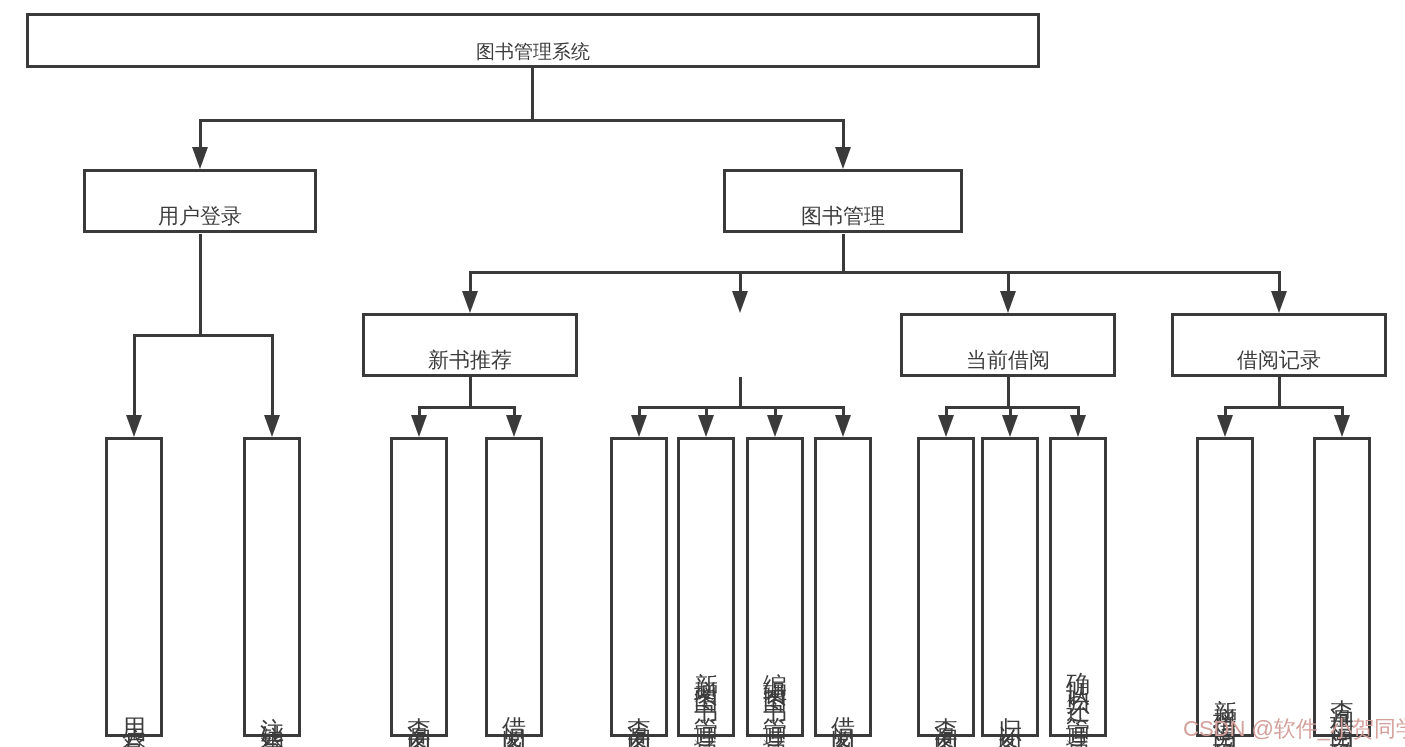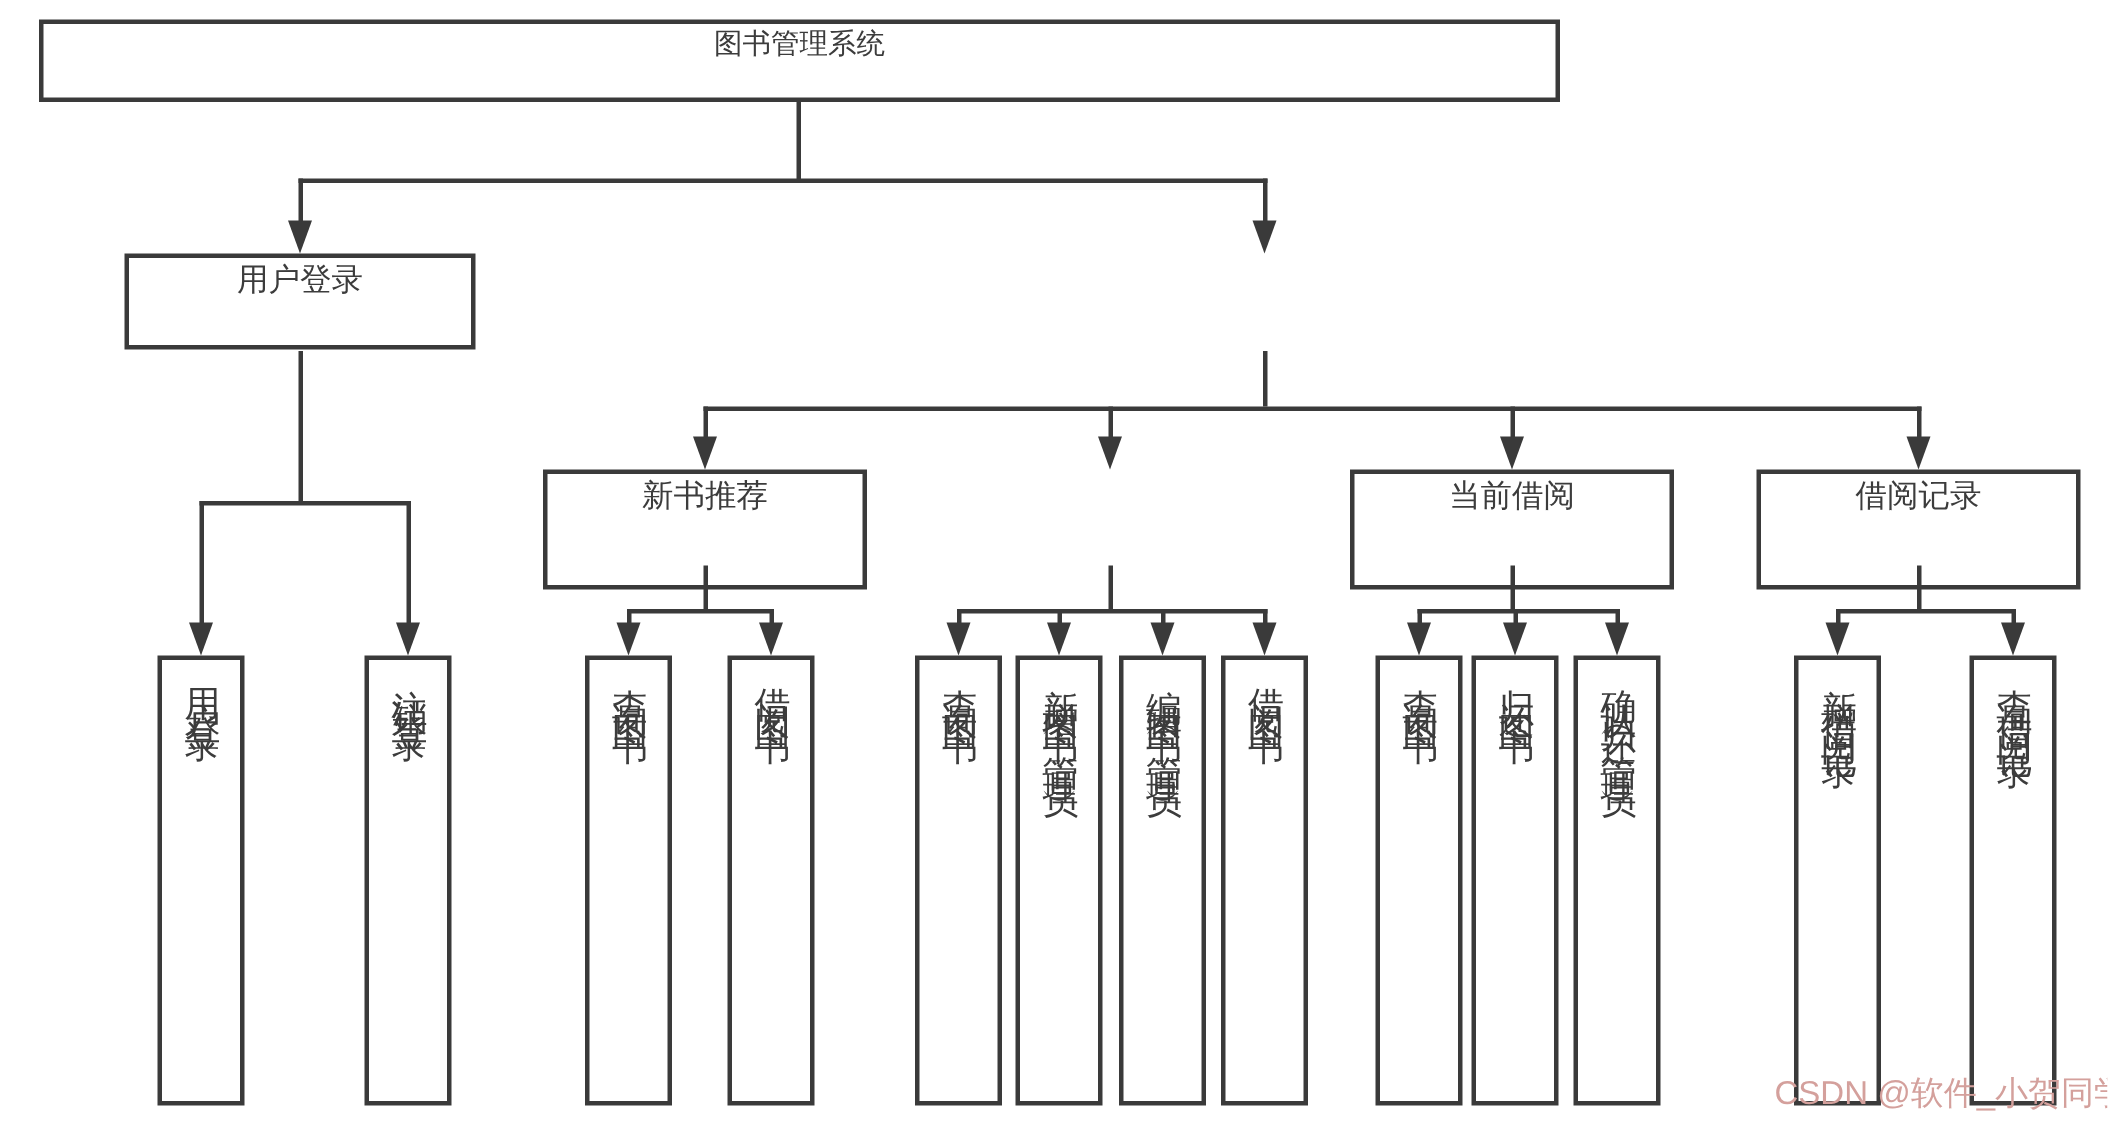--- a/index.html
+++ b/index.html
@@ -3,25 +3,25 @@
 <meta charset="utf-8">
 <style>
   html,body { margin:0; padding:0; background:#ffffff; }
   body { font-family: "Liberation Sans", "DejaVu Sans", sans-serif; }
   #canvas {
     position:relative; width:1405px; height:747px; background:#ffffff;
     overflow:hidden; color:#3a3a3a;
   }
   .box {
     position:absolute; background:#ffffff; border:3px solid #3a3a3a;
-    box-sizing:border-box; display:flex; align-items:flex-start; justify-content:center;
+    box-sizing:border-box; display:flex; align-items:flex-end; justify-content:center;
   }
   .root-box   { left:26px;  top:13px;  width:1014px; height:55px; }
   .l2-box     { top:169px; height:64px; }
-  .l3-box     { top:313px; height:80px; width:216px; }
+  .l3-box     { top:313px; height:64px; width:216px; }
   .leaf-box   { top:437px; height:300px; width:58px; }
   .hlabel { font-size:21px; color:#3c3c3c; white-space:nowrap; }
   .root-box .hlabel { font-size:19px; }
   .vtext {
     writing-mode:vertical-rl; text-orientation:mixed;
     font-size:24px; letter-spacing:9px; color:#3c3c3c; line-height:1;
   }
   .vline { position:absolute; width:3px;  background:#3a3a3a; }
   .hline { position:absolute; height:3px; background:#3a3a3a; }
   .arrow {
@@ -38,20 +38,23 @@
 <body>
 
 <div id="canvas">
 
   <div class="box root-box">
     <span class="hlabel">图书管理系统</span>
   </div>
 
   <div class="box l2-box" style="left:83px; width:234px;">
     <span class="hlabel">用户登录</span>
+  </div>
+  <div class="box l2-box" style="left:723px; width:240px;">
+    <span class="hlabel">图书管理</span>
   </div>
 
   <div class="box l3-box" style="left:362px;">
     <span class="hlabel">新书推荐</span>
   </div>
   <div class="box l3-box" style="left:900px;">
     <span class="hlabel">当前借阅</span>
   </div>
   <div class="box l3-box" style="left:1171px;">
     <span class="hlabel">借阅记录</span>

